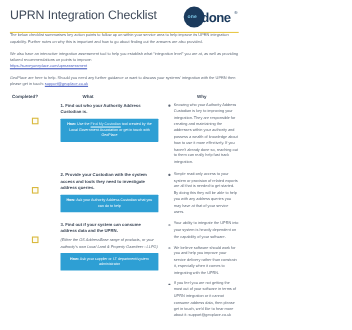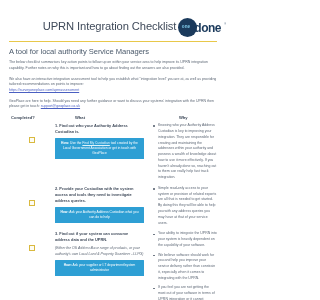--- a/index.html
+++ b/index.html
@@ -18,23 +18,22 @@
     position: relative;
     width: 226px;
     height: 300px;
     background: #ffffff;
     box-sizing: border-box;
     padding: 0 9px;
   }
   .header {
     display: flex;
     align-items: flex-start;
-    justify-content: center;
-    padding-top: 20px;
-    margin-left: 45px;
+    justify-content: space-between;
+    padding-top: 8px;
   }
   .doc-title {
     font-size: 11.2px;
     color: #3f4a5a;
     letter-spacing: -0.1px;
     line-height: 1.15;
     font-weight: 400;
     white-space: nowrap;
   }
   .logo {
@@ -207,21 +206,20 @@
     <div class="logo">
       <div class="logo-circle"></div>
       <div class="logo-one">one</div>
       <div class="logo-word">done</div>
       <div class="logo-reg">®</div>
     </div>
   </div>
 
   <div class="title-rule"></div>
 
-  <div class="subtitle">A tool for local authority Service Managers</div>
 
   <div class="intro">
     <p>The below checklist summarises key action points to follow up on within your service area to help improve its UPRN integration capability. Further notes on why this is important and how to go about finding out the answers are also provided.</p>
     <p>
       <span>We also have an interactive integration assessment tool to help you establish what “integration level” you are at, as well as providing tailored recommendations on points to improve:</span>
       <br>
       <a class="link" href="#">https://surveyoneplace.com/uprnassessment</a>
     </p>
     <p>
       <span>GeoPlace are here to help. Should you need any further guidance or want to discuss your systems' integration with the UPRN then please get in touch:</span>

